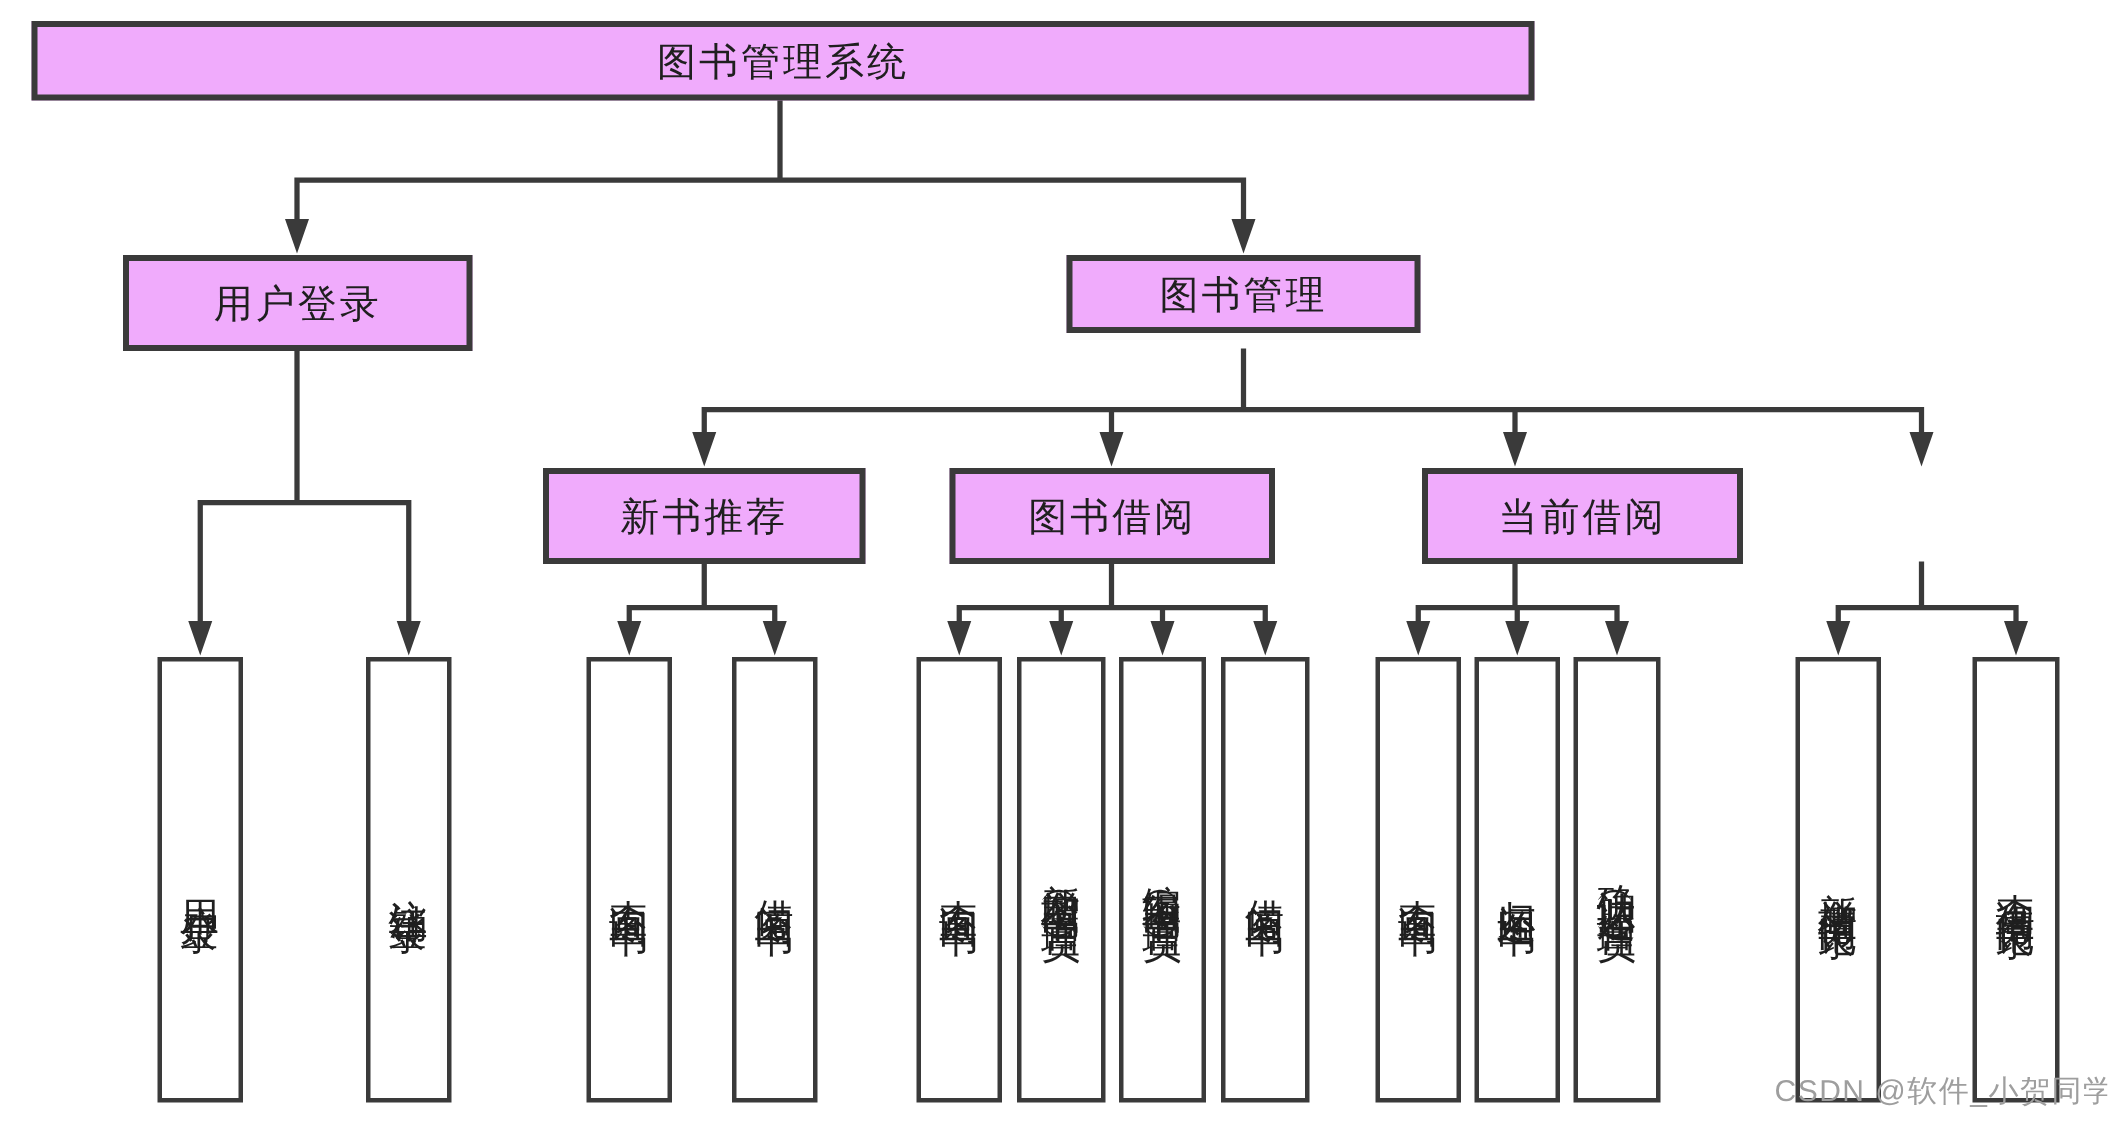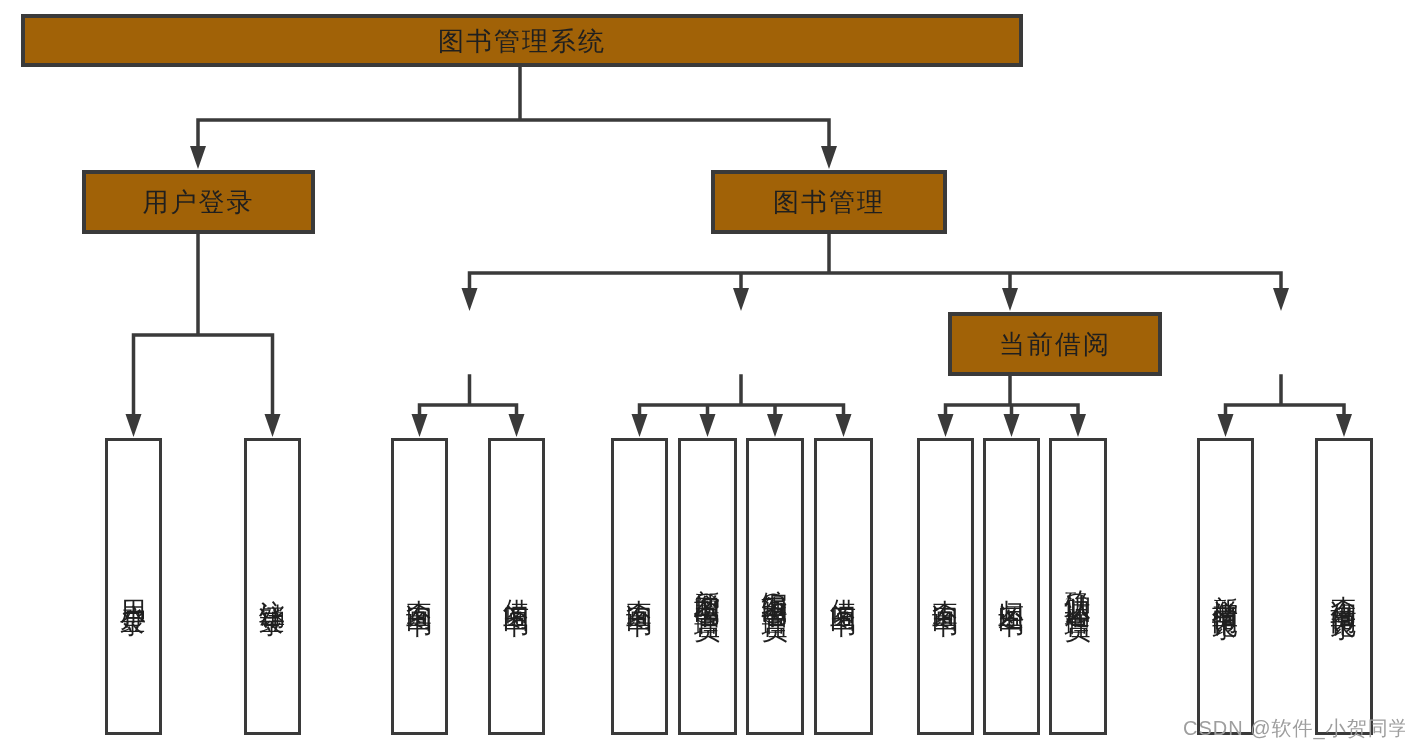--- a/index.html
+++ b/index.html
@@ -9,21 +9,21 @@
     background:var(--background,#ffffff);
     font-family:"Liberation Sans","DejaVu Sans",sans-serif;
     overflow:hidden;
   }
   .wires{position:absolute;left:0;top:0;width:1405px;height:747px;}
   .cline{fill:none;stroke:var(--line,#3a3a3a);stroke-width:3.5;stroke-linecap:square;}
   .carrow{fill:var(--line,#3a3a3a);stroke:none;}
   .node{
     position:absolute;box-sizing:border-box;
     border:4px solid var(--line,#3a3a3a);
-    background:#a16207;
+    background:#f0abfc;
     display:flex;align-items:center;justify-content:center;
     font-size:26px;letter-spacing:2px;line-height:1;
     color:var(--text,#1f1f1f);white-space:nowrap;
   }
   .leaf{
     position:absolute;box-sizing:border-box;
     border:3px solid var(--line,#3a3a3a);
     background:#ffffff;
     display:flex;align-items:center;justify-content:center;
     font-size:26px;color:var(--text,#1f1f1f);
@@ -63,24 +63,30 @@
              M1225.5 437 l-8 -23 h16 z  M1344 437 l-8 -23 h16 z"></path>
   </svg>
 
   <div class="node" style="left:21px;top:14px;width:1002px;height:53px">
     <span>图书管理系统</span>
   </div>
 
   <div class="node" style="left:82px;top:170px;width:233px;height:64px">
     <span>用户登录</span>
   </div>
-  <div class="node" style="left:711px;top:170px;width:236px;height:64px">
+  <div class="node" style="left:711px;top:170px;width:236px;height:52px">
     <span>图书管理</span>
   </div>
 
+  <div class="node" style="left:362px;top:312px;width:215px;height:64px">
+    <span>新书推荐</span>
+  </div>
+  <div class="node" style="left:633px;top:312px;width:217px;height:64px">
+    <span>图书借阅</span>
+  </div>
   <div class="node" style="left:948px;top:312px;width:214px;height:64px">
     <span>当前借阅</span>
   </div>
 
   <div class="leaf" style="left:105px;top:438px;width:57px;height:297px">
     <span class="vtext">用户登录</span>
   </div>
   <div class="leaf" style="left:244px;top:438px;width:57px;height:297px">
     <span class="vtext">注销登录</span>
   </div>

